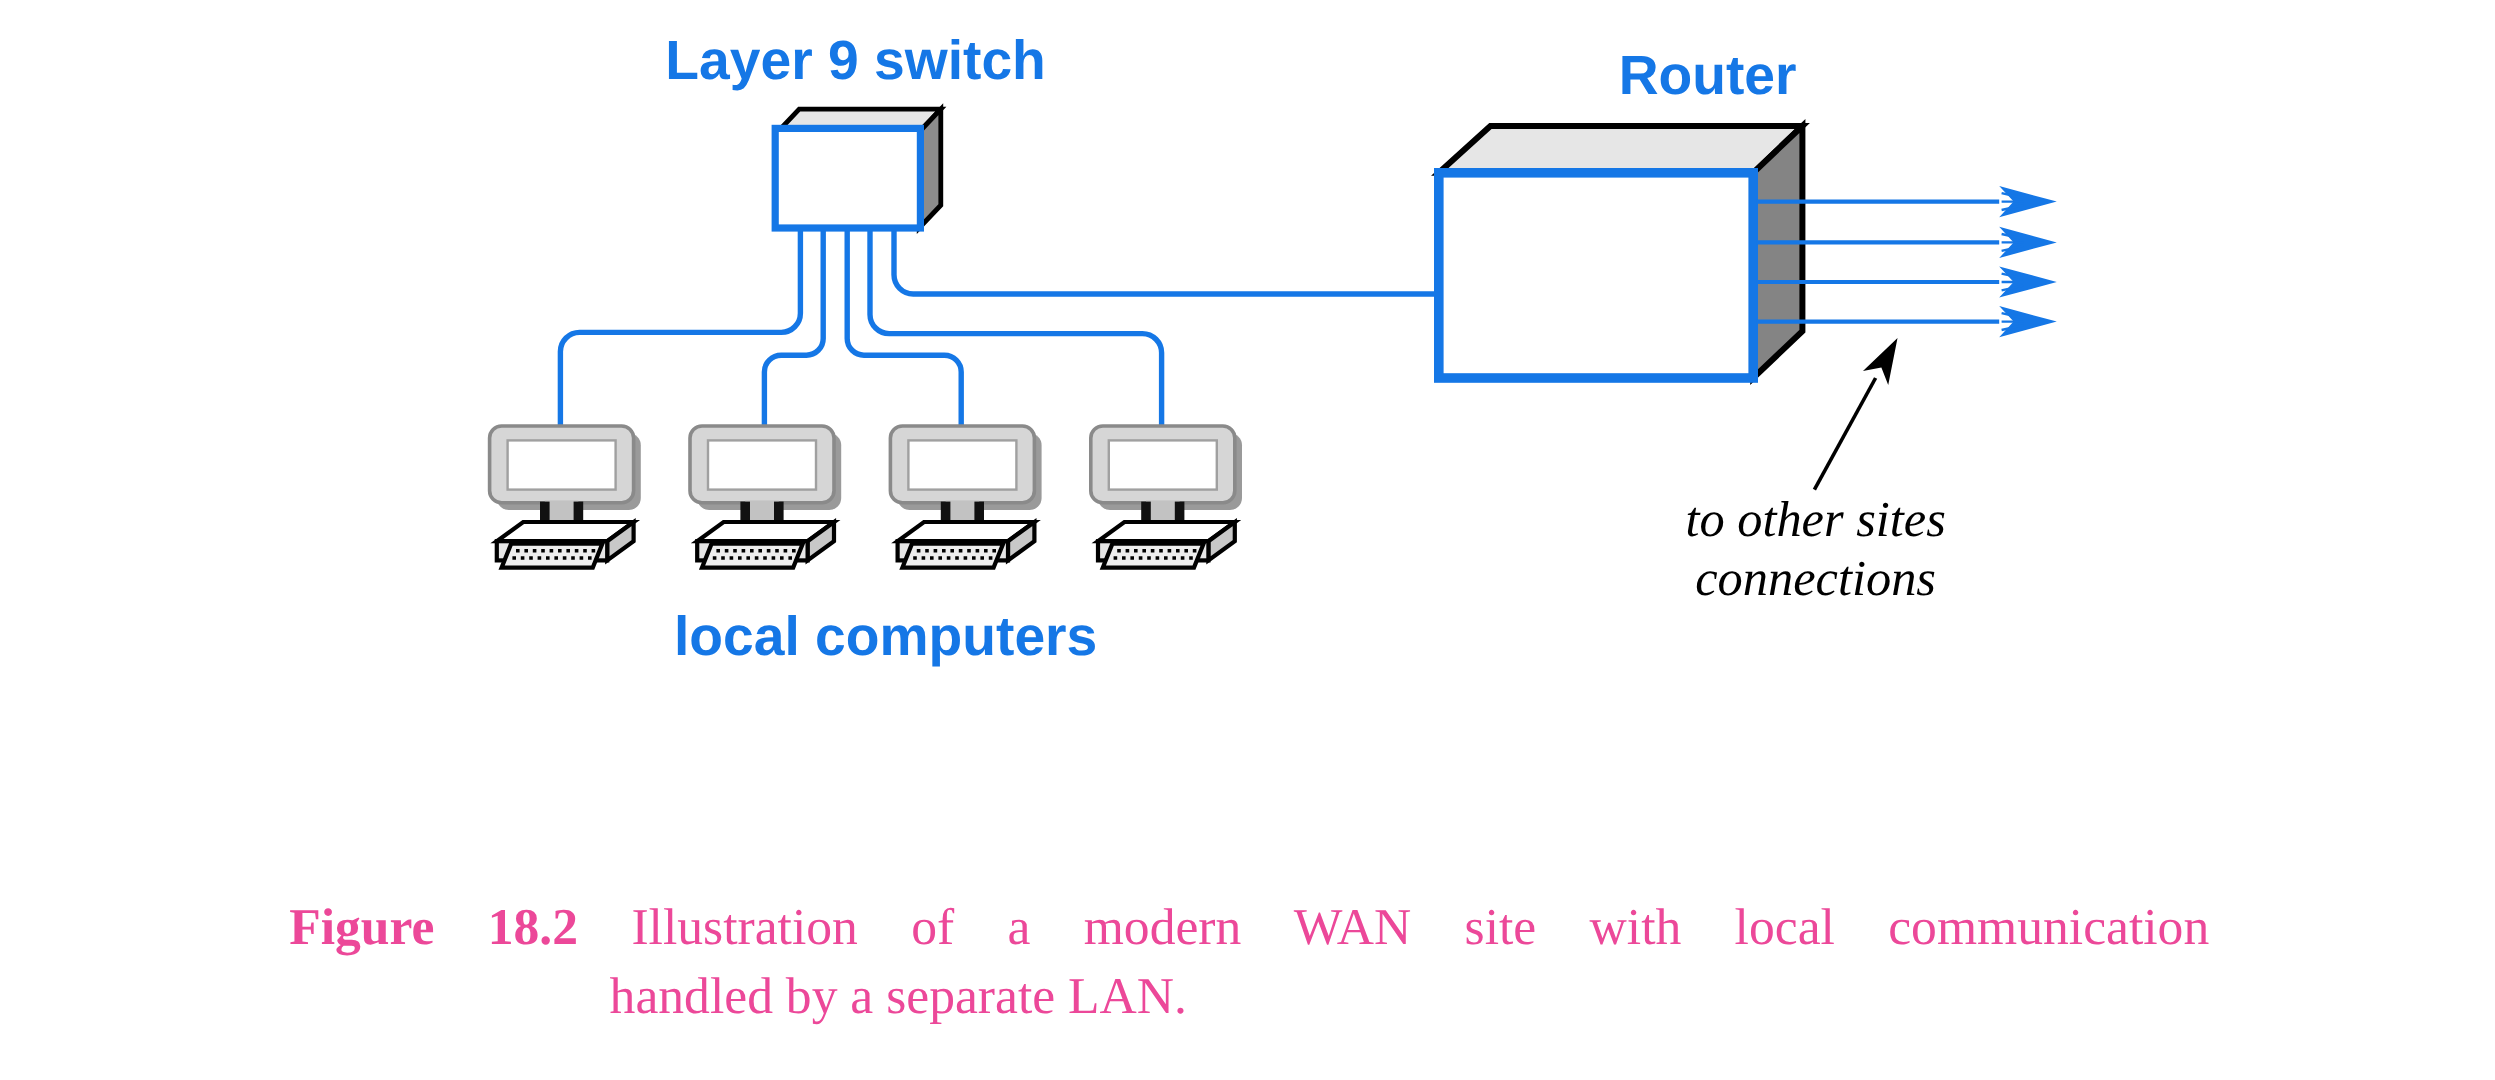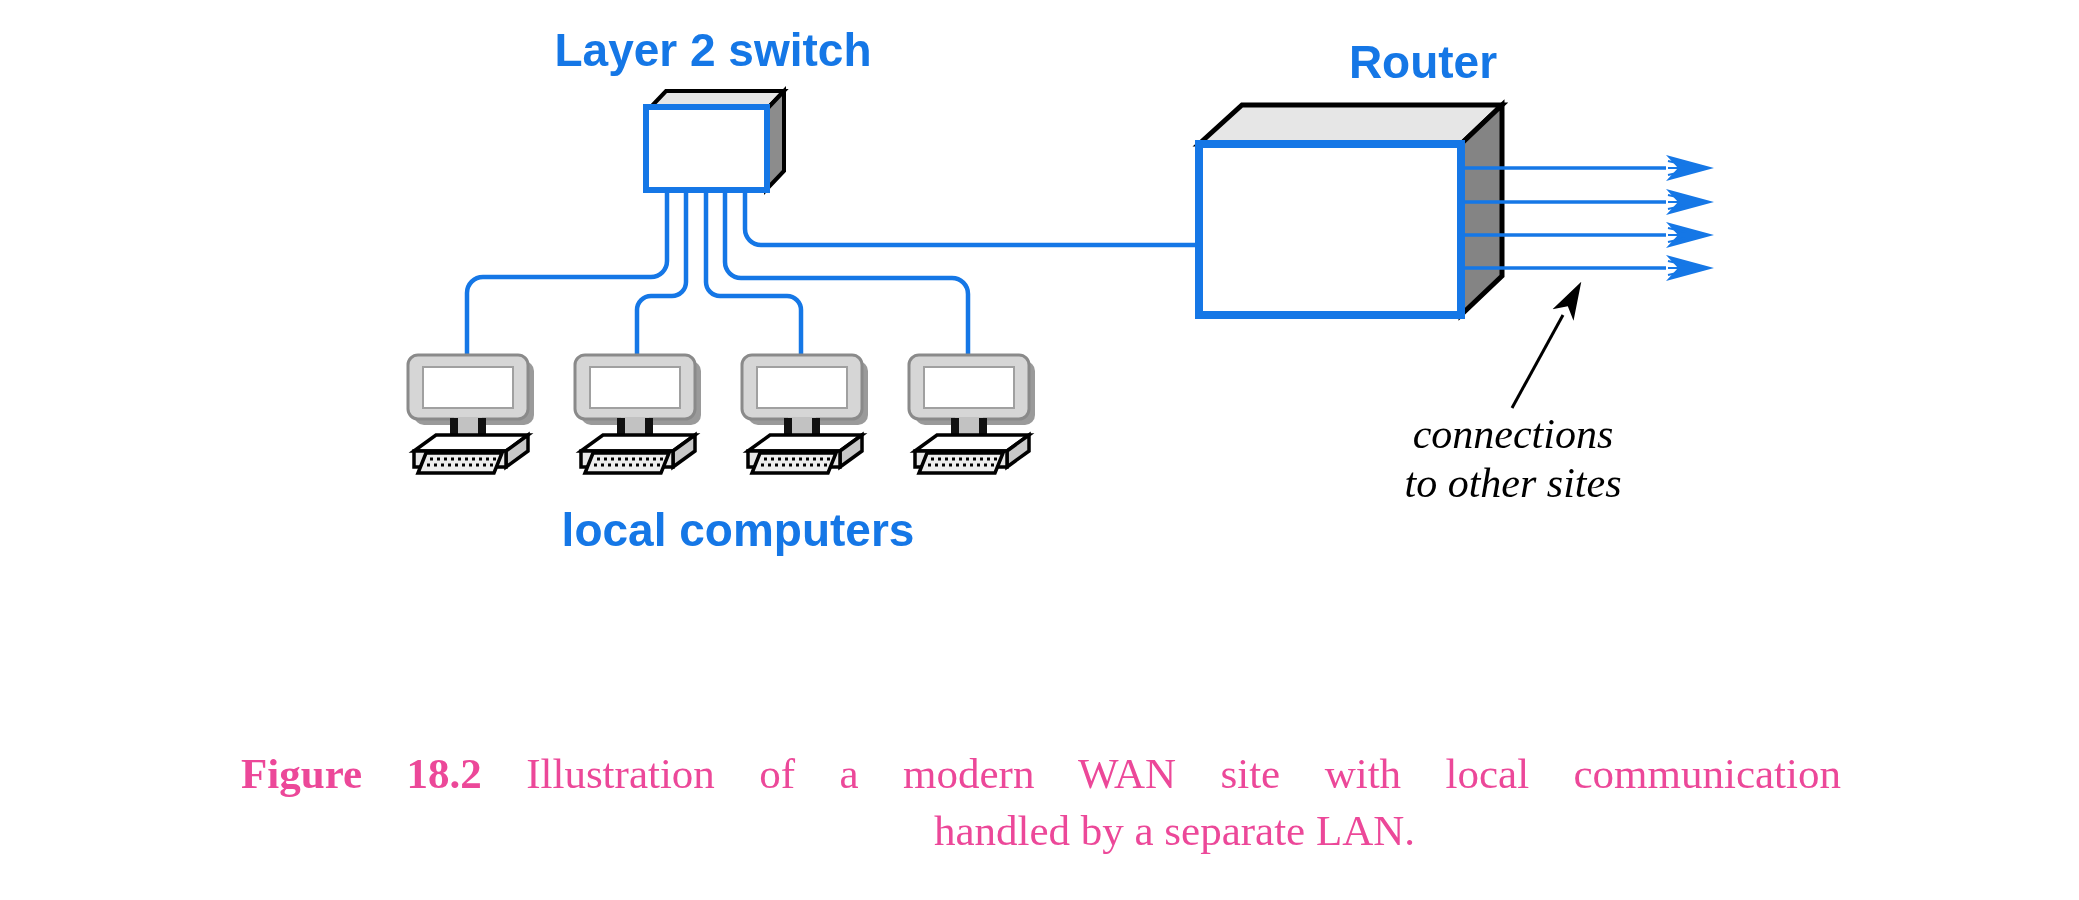--- a/index.html
+++ b/index.html
@@ -40,21 +40,21 @@
   
   .caption{
     position:absolute;
     left:241px;top:745px;width:1600px;
     font-family:"Liberation Serif",serif;
     font-size:43px;
     line-height:57px;
     color:#ec4899;
   }
   .caption .line1{text-align:justify;text-align-last:justify;}
-  .caption .line2{margin-left:267px;text-align:center;}
+  .caption .line2{margin-left:267px;}
   .fignum{font-weight:bold;}
 
   
   .stroke-blue{stroke:var(--accent-blue);}
   .fill-blue{fill:var(--accent-blue);}
   .box-top{fill:var(--box-top-gray);stroke:var(--outline-black);}
   .switch-side{fill:var(--switch-side-gray);stroke:var(--outline-black);}
   .router-side{fill:var(--router-side-gray);stroke:var(--outline-black);}
   .front-face{fill:#fff;}
 </style>
@@ -123,27 +123,27 @@
     <line x1="1512" y1="408" x2="1563" y2="315" stroke="#000" stroke-width="3" marker-end="url(#head-black)"></line>
 
     <g>
       <use href="#pc-icon" xlink:href="#pc-icon" x="406" y="355"></use>
       <use href="#pc-icon" xlink:href="#pc-icon" x="573" y="355"></use>
       <use href="#pc-icon" xlink:href="#pc-icon" x="740" y="355"></use>
       <use href="#pc-icon" xlink:href="#pc-icon" x="907" y="355"></use>
     </g>
   </svg>
 
-  <div class="blabel" style="left:713px;top:27px">Layer 2 switch</div>
+  <div class="blabel" style="left:713px;top:27px">Layer 9 switch</div>
   <div class="blabel" style="left:1423px;top:39px">Router</div>
   <div class="blabel" style="left:738px;top:507px">local computers</div>
 
   <div class="annot" style="left:1513px;top:410px">
+    <div>to other sites</div>
     <div>connections</div>
-    <div>to other sites</div>
   </div>
 
   <div class="caption">
     <div class="line1"><span class="fignum">Figure 18.2</span> <span>Illustration of a modern WAN site with local communication</span></div>
     <div class="line2">handled by a separate LAN.</div>
   </div>
 
 </div>
 
 </body></html>

